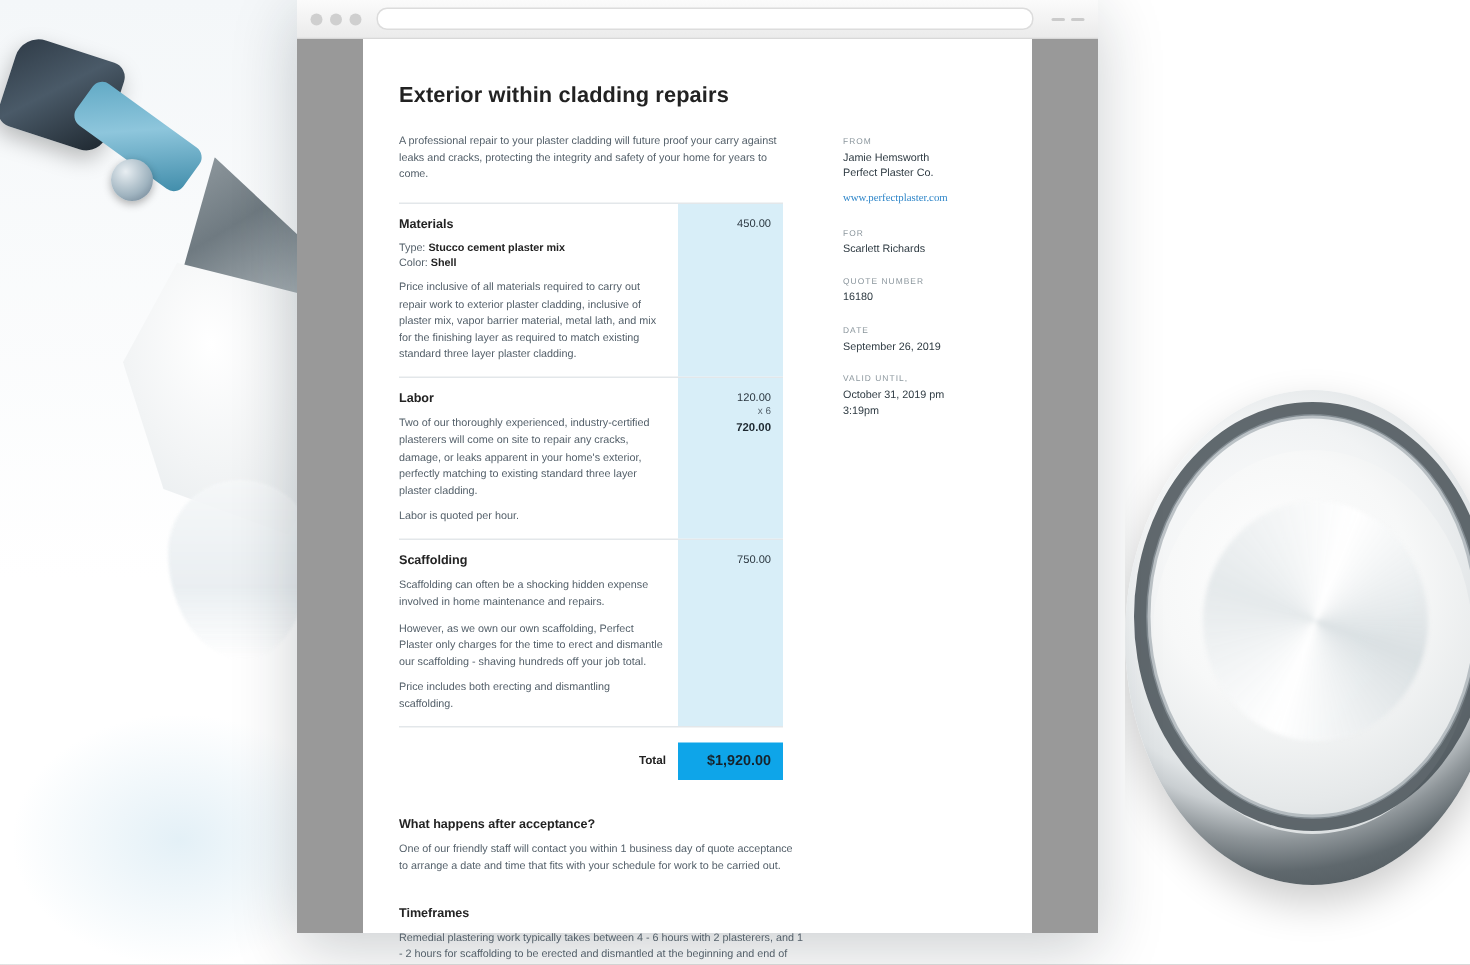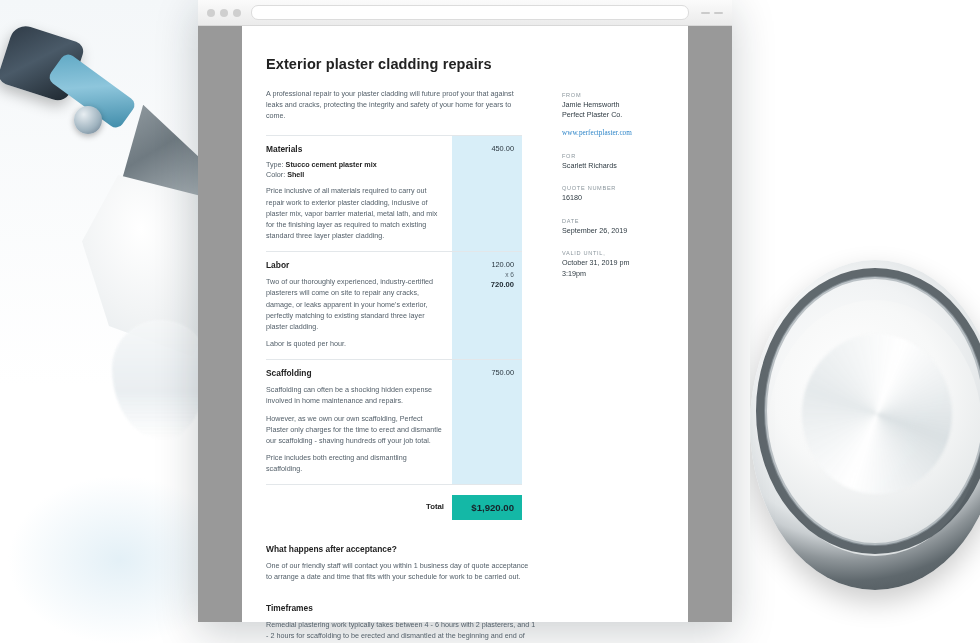--- a/index.html
+++ b/index.html
@@ -268,21 +268,21 @@
     width: 186px;
     text-align: right;
     padding: 7px 8px 7px 0;
     font-size: 7.8px;
     font-weight: bold;
     color: #232323;
     box-sizing: border-box;
   }
   .total-amount {
     width: 70px;
-    background: #14b8a6;
+    background: #0ea5e9;
     text-align: right;
     padding: 7px 8px;
     font-size: 9.6px;
     font-weight: bold;
     color: #17222a;
     box-sizing: border-box;
   }
 
   .footer-block { width: 270px; margin-top: 24px; }
   .footer-block .sub-head { margin-top: 0; }
@@ -408,23 +408,23 @@
         <i></i>
       </div>
     </div>
 
     <div class="page-frame">
       <div class="page">
 
         <div class="doc">
 
           <div class="col-left">
-            <h1 class="doc-title">Exterior plaster cladding repairs</h1>
-
-            <p class="para">A professional repair to your plaster cladding will future proof your that against leaks and cracks, protecting the integrity and safety of your home for years to come.</p>
+            <h1 class="doc-title">Exterior within cladding repairs</h1>
+
+            <p class="para">A professional repair to your plaster cladding will future proof your carry against leaks and cracks, protecting the integrity and safety of your home for years to come.</p>
 
             <div class="lineitems">
 
               <div class="li">
                 <div class="li-main">
                   <div class="li-title">Materials</div>
                   <div class="li-spec">
                     <span>Type:</span>
                     <b>Stucco cement plaster mix</b>
                   </div>

